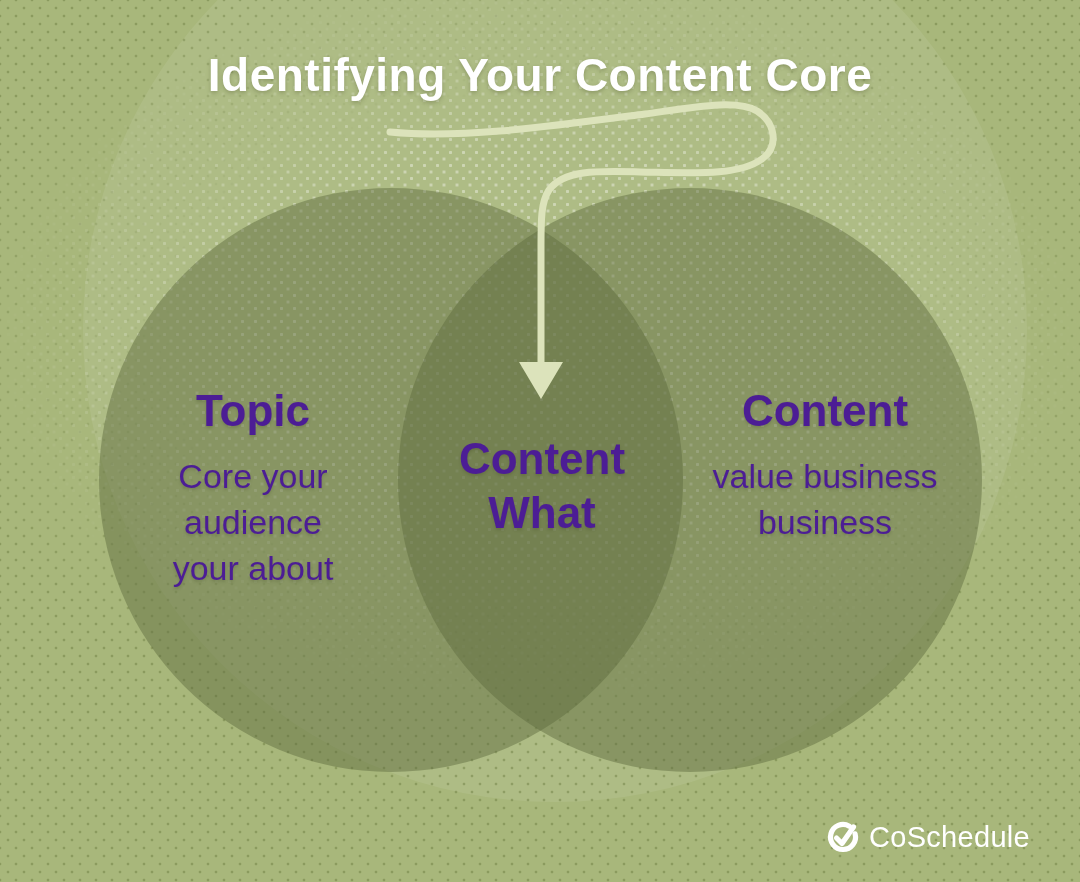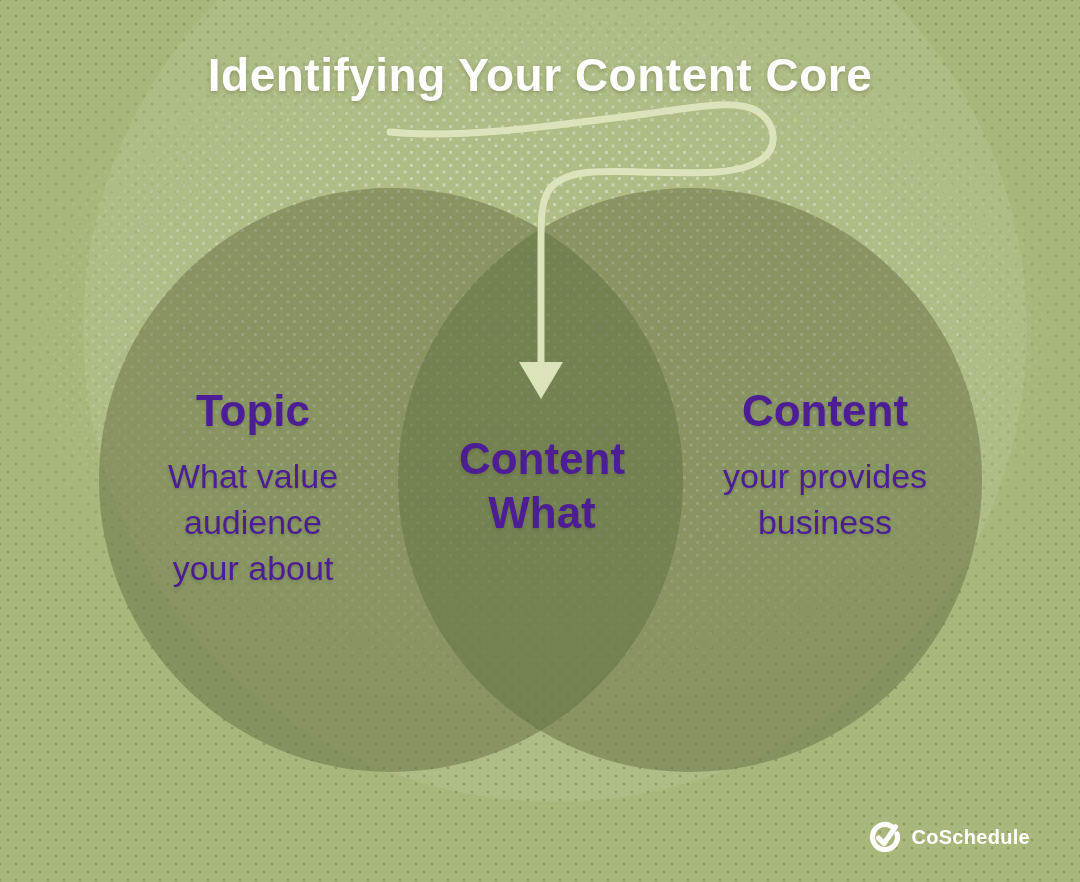--- a/index.html
+++ b/index.html
@@ -54,21 +54,21 @@
   .label-left{left:103px;top:385px;width:300px;}
   .label-right{left:675px;top:385px;width:300px;}
   .label-center{left:417px;top:432px;width:250px;}
   .label-center .head{line-height:54px;}
   .logo{
     position:absolute;right:50px;bottom:28px;
     display:flex;align-items:center;gap:9px;
     color:#ffffff;
   }
   .logo .wordmark{
-    font-size:20px;font-weight:700;letter-spacing:0.3px;line-height:34px;
+    font-size:29px;font-weight:400;letter-spacing:0.3px;line-height:34px;
   }
 </style>
 </head>
 <body>
 
 <div class="canvas">
 
   <div class="halo"></div>
   <div class="dots dots-dark"></div>
   <div class="dots dots-light"></div>
@@ -85,37 +85,37 @@
              C 739 176, 694 173, 640 172
              C 601 171, 564 169, 549 190
              C 541 202, 541 220, 541 246
              L 541 364" fill="none" stroke="#dce3bb" stroke-width="7" stroke-linecap="round" stroke-linejoin="round"></path>
     <path d="M 519 362 L 563 362 L 541 399 Z" fill="#dce3bb"></path>
   </svg>
 
   <div class="label label-left">
     <div class="head">Topic</div>
     <div class="body">
-      <div>What value</div>
+      <div>Core your</div>
       <div>audience</div>
       <div>your about</div>
     </div>
   </div>
 
   <div class="label label-center">
     <div class="head">
       <div>Content</div>
       <div>What</div>
     </div>
   </div>
 
   <div class="label label-right">
     <div class="head">Content</div>
     <div class="body">
-      <div>your provides</div>
+      <div>value business</div>
       <div>business</div>
     </div>
   </div>
 
   <div class="logo">
     <svg width="34" height="34" viewBox="0 0 34 34" aria-hidden="true">
       <path d="M 29.1 13.8 A 12.5 12.5 0 1 1 23.3 6.2" fill="none" stroke="#ffffff" stroke-width="5.2" stroke-linecap="round"></path>
       <path d="M 10.5 18 L 16 23.5 L 27.5 7" fill="none" stroke="#ffffff" stroke-width="5.2" stroke-linecap="round" stroke-linejoin="round"></path>
     </svg>
     <span class="wordmark">CoSchedule</span>

